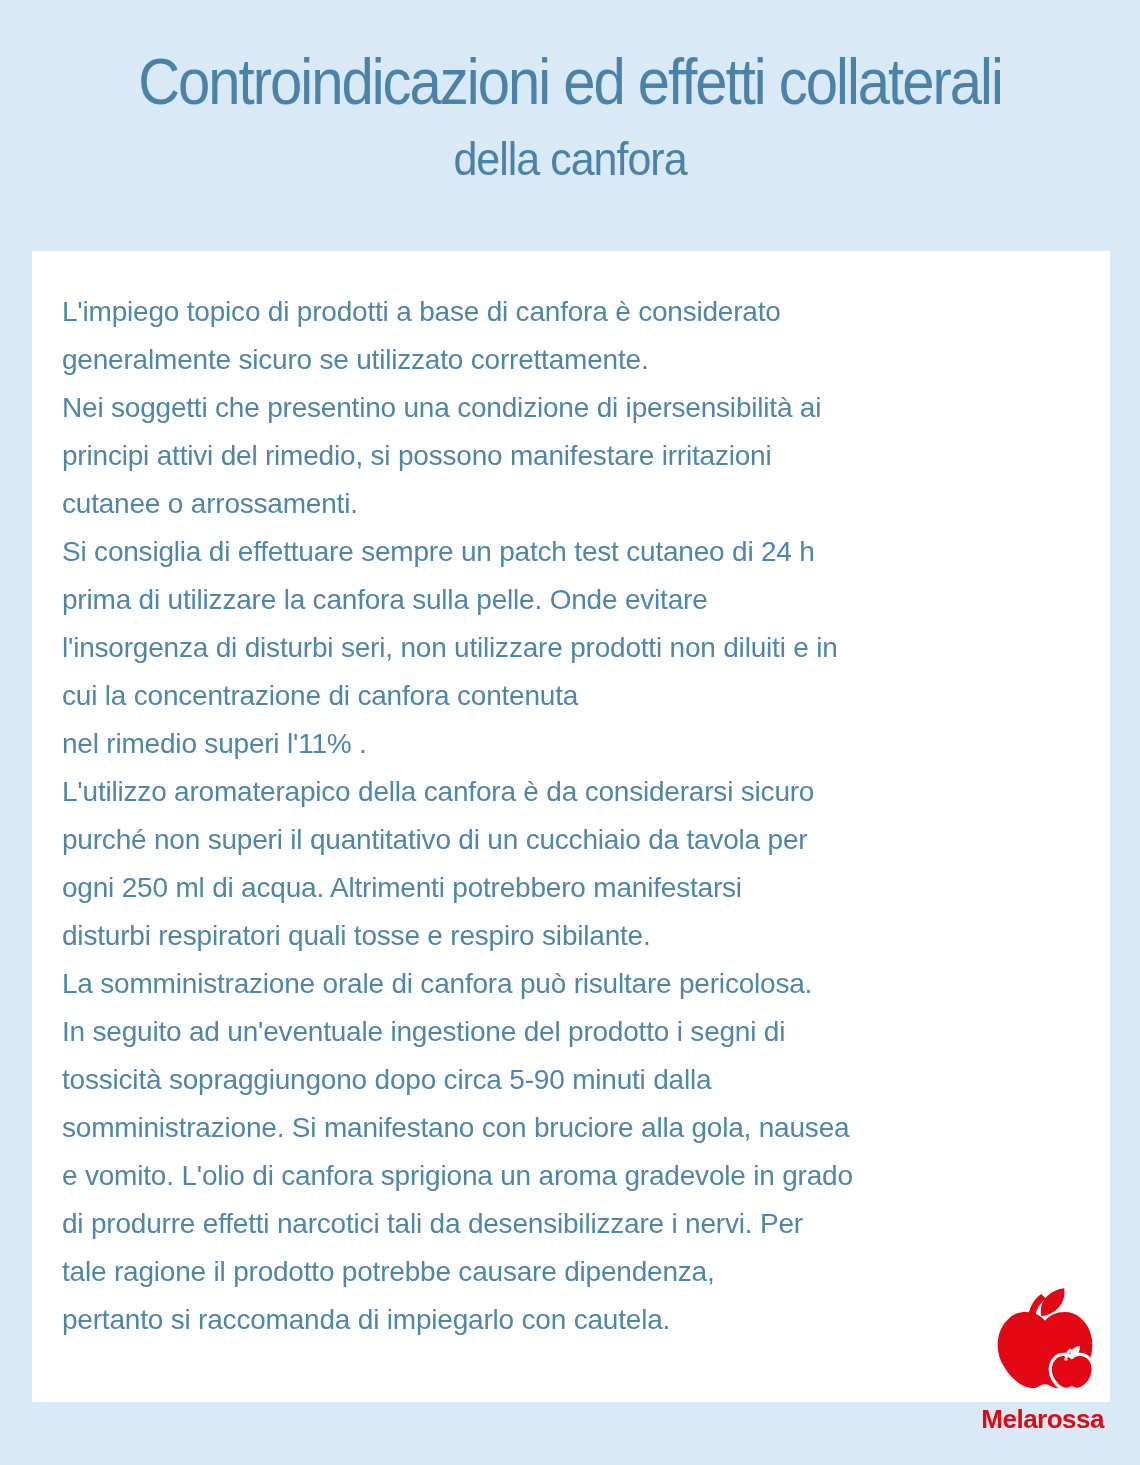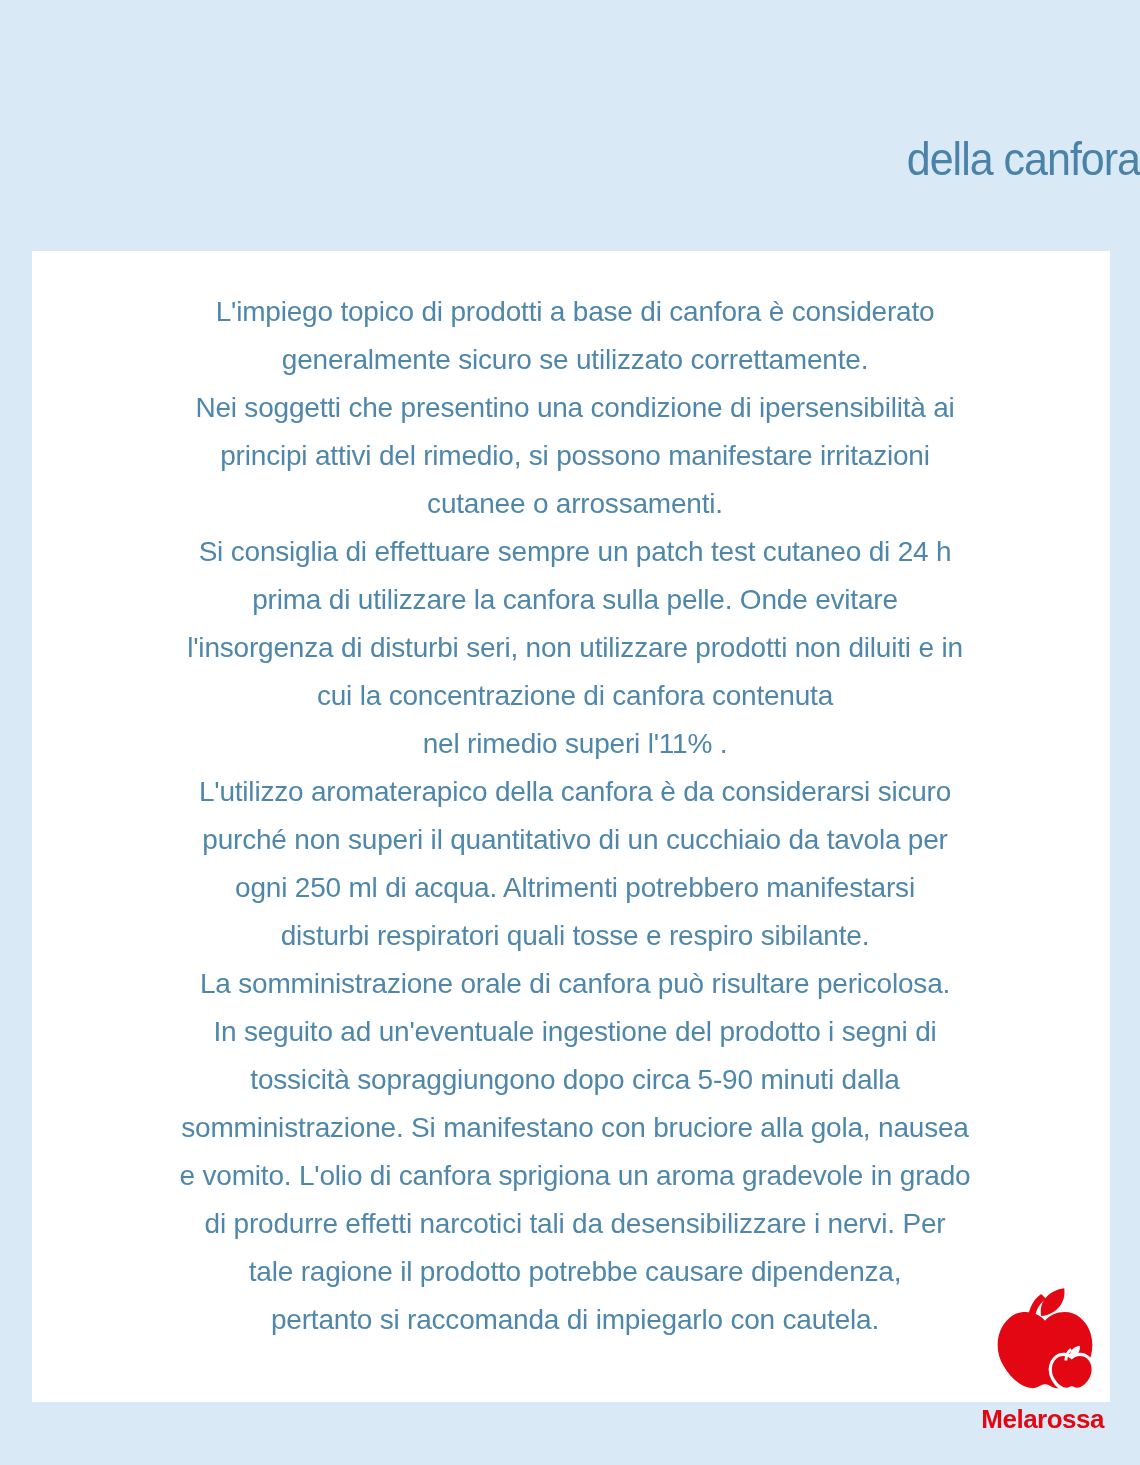--- a/index.html
+++ b/index.html
@@ -31,21 +31,21 @@
     display: inline-block;
     transform: scaleY(1.12);
     transform-origin: top center;
   }
   .subtitle {
     position: absolute;
     top: 133px;
     left: 0;
     width: 100%;
     margin: 0;
-    text-align: right;
+    text-align: center;
     font-size: 43px;
     font-weight: 400;
     letter-spacing: -1px;
     color: var(--heading, #4b82a8);
   }
   .subtitle .condense {
     display: inline-block;
     transform: scaleY(1.08);
     transform-origin: top center;
   }
@@ -57,21 +57,21 @@
     height: 1151px;
     background: var(--card, #ffffff);
   }
   .body-text {
     box-sizing: border-box;
     width: 100%;
     padding: 37px 22px 0 30px;
     font-size: 28px;
     line-height: 48px;
     letter-spacing: -0.2px;
-    text-align: center;
+    text-align: left;
     white-space: pre-line;
     color: var(--body-text, #4e87a9);
   }
   .logo {
     position: absolute;
     left: 995px;
     top: 1288px;
     width: 100px;
     height: 108px;
   }
@@ -86,20 +86,21 @@
     font-weight: 700;
     letter-spacing: -0.5px;
     color: var(--brand-red, #e30613);
   }
 </style>
 </head>
 <body>
 
 <div class="poster">
 
+  <h1 class="title"><span class="condense">Controindicazioni ed effetti collaterali</span></h1>
 
   <h2 class="subtitle"><span class="condense">della canfora</span></h2>
 
   <div class="card">
     <div class="body-text">L'impiego topico di prodotti a base di canfora è considerato
 generalmente sicuro se utilizzato correttamente.
 Nei soggetti che presentino una condizione di ipersensibilità ai
 principi attivi del rimedio, si possono manifestare irritazioni
 cutanee o arrossamenti.
 Si consiglia di effettuare sempre un patch test cutaneo di 24 h

